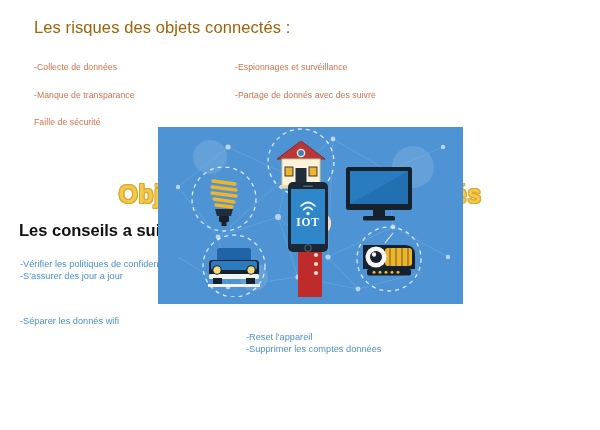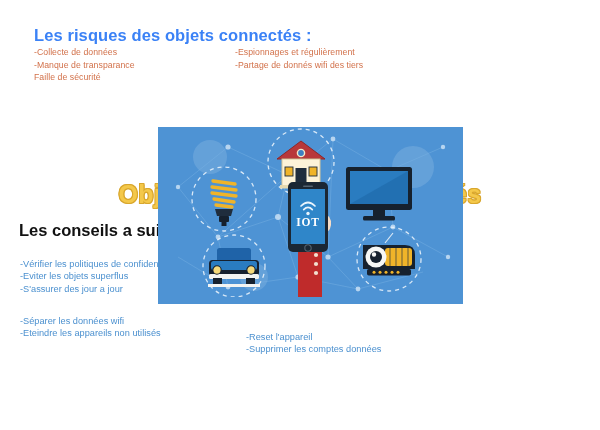--- a/index.html
+++ b/index.html
@@ -14,40 +14,40 @@
     position:absolute;
     left:0;top:0;
     width:600px;height:430px;
     background:#ffffff;
     overflow:hidden;
   }
 
   
   .risk-heading{
     position:absolute;
-    left:34px; top:26px;
+    left:34px; top:18px;
     font-size:16.5px;
-    font-weight:bold;
-    color:#3b82f6;
+    font-weight:normal;
+    color:#a16207;
     letter-spacing:0.1px;
     white-space:nowrap;
   }
 
   
   .risk-col{
     position:absolute;
     font-size:8.7px;
     color:#d2714a;
     line-height:12.6px;
     white-space:nowrap;
     letter-spacing:0.05px;
   }
   .risk-col.left{ left:34px; top:46px; }
   .risk-col.right{ left:235px; top:46px; }
-  .risk-col div{ white-space:nowrap; }
+  .risk-col div{ white-space:nowrap;margin-top:15px; }
 
   
   .main-title{
     position:absolute;
     left:0; top:180px;
     width:600px;
     text-align:center;
     font-size:25px;
     font-weight:bold;
     color:#f4c84a;
@@ -109,37 +109,35 @@
 
   <div class="risk-heading">Les risques des objets connectés :</div>
 
   <div class="risk-col left">
     <div>-Collecte de données</div>
     <div>-Manque de transparance</div>
     <div>Faille de sécurité</div>
   </div>
 
   <div class="risk-col right">
-    <div>-Espionnages et régulièrement</div>
-    <div>-Partage de donnés wifi des tiers</div>
+    <div>-Espionnages et survéillance</div>
+    <div>-Partage de donnés avec des suivre</div>
   </div>
 
   <div class="main-title">Objets connectés et sécurités</div>
 
   <div class="advice-heading">Les conseils a suivre</div>
 
   <div class="advice-col a">
     <div>-Vérifier les politiques de confidentialité</div>
-    <div>-Eviter les objets superflus</div>
     <div>-S'assurer des jour a jour</div>
   </div>
 
   <div class="advice-col b">
-    <div>-Séparer les données wifi</div>
-    <div>-Eteindre les appareils non utilisés</div>
+    <div>-Séparer les donnés wifi</div>
   </div>
 
   <div class="advice-col c">
     <div>-Reset l'appareil</div>
     <div>-Supprimer les comptes données</div>
   </div>
 
   <div class="iot-image">
     <svg viewBox="0 0 305 170" xmlns="http://www.w3.org/2000/svg">
       <rect x="0" y="0" width="305" height="170" fill="#4e93d4"></rect>

